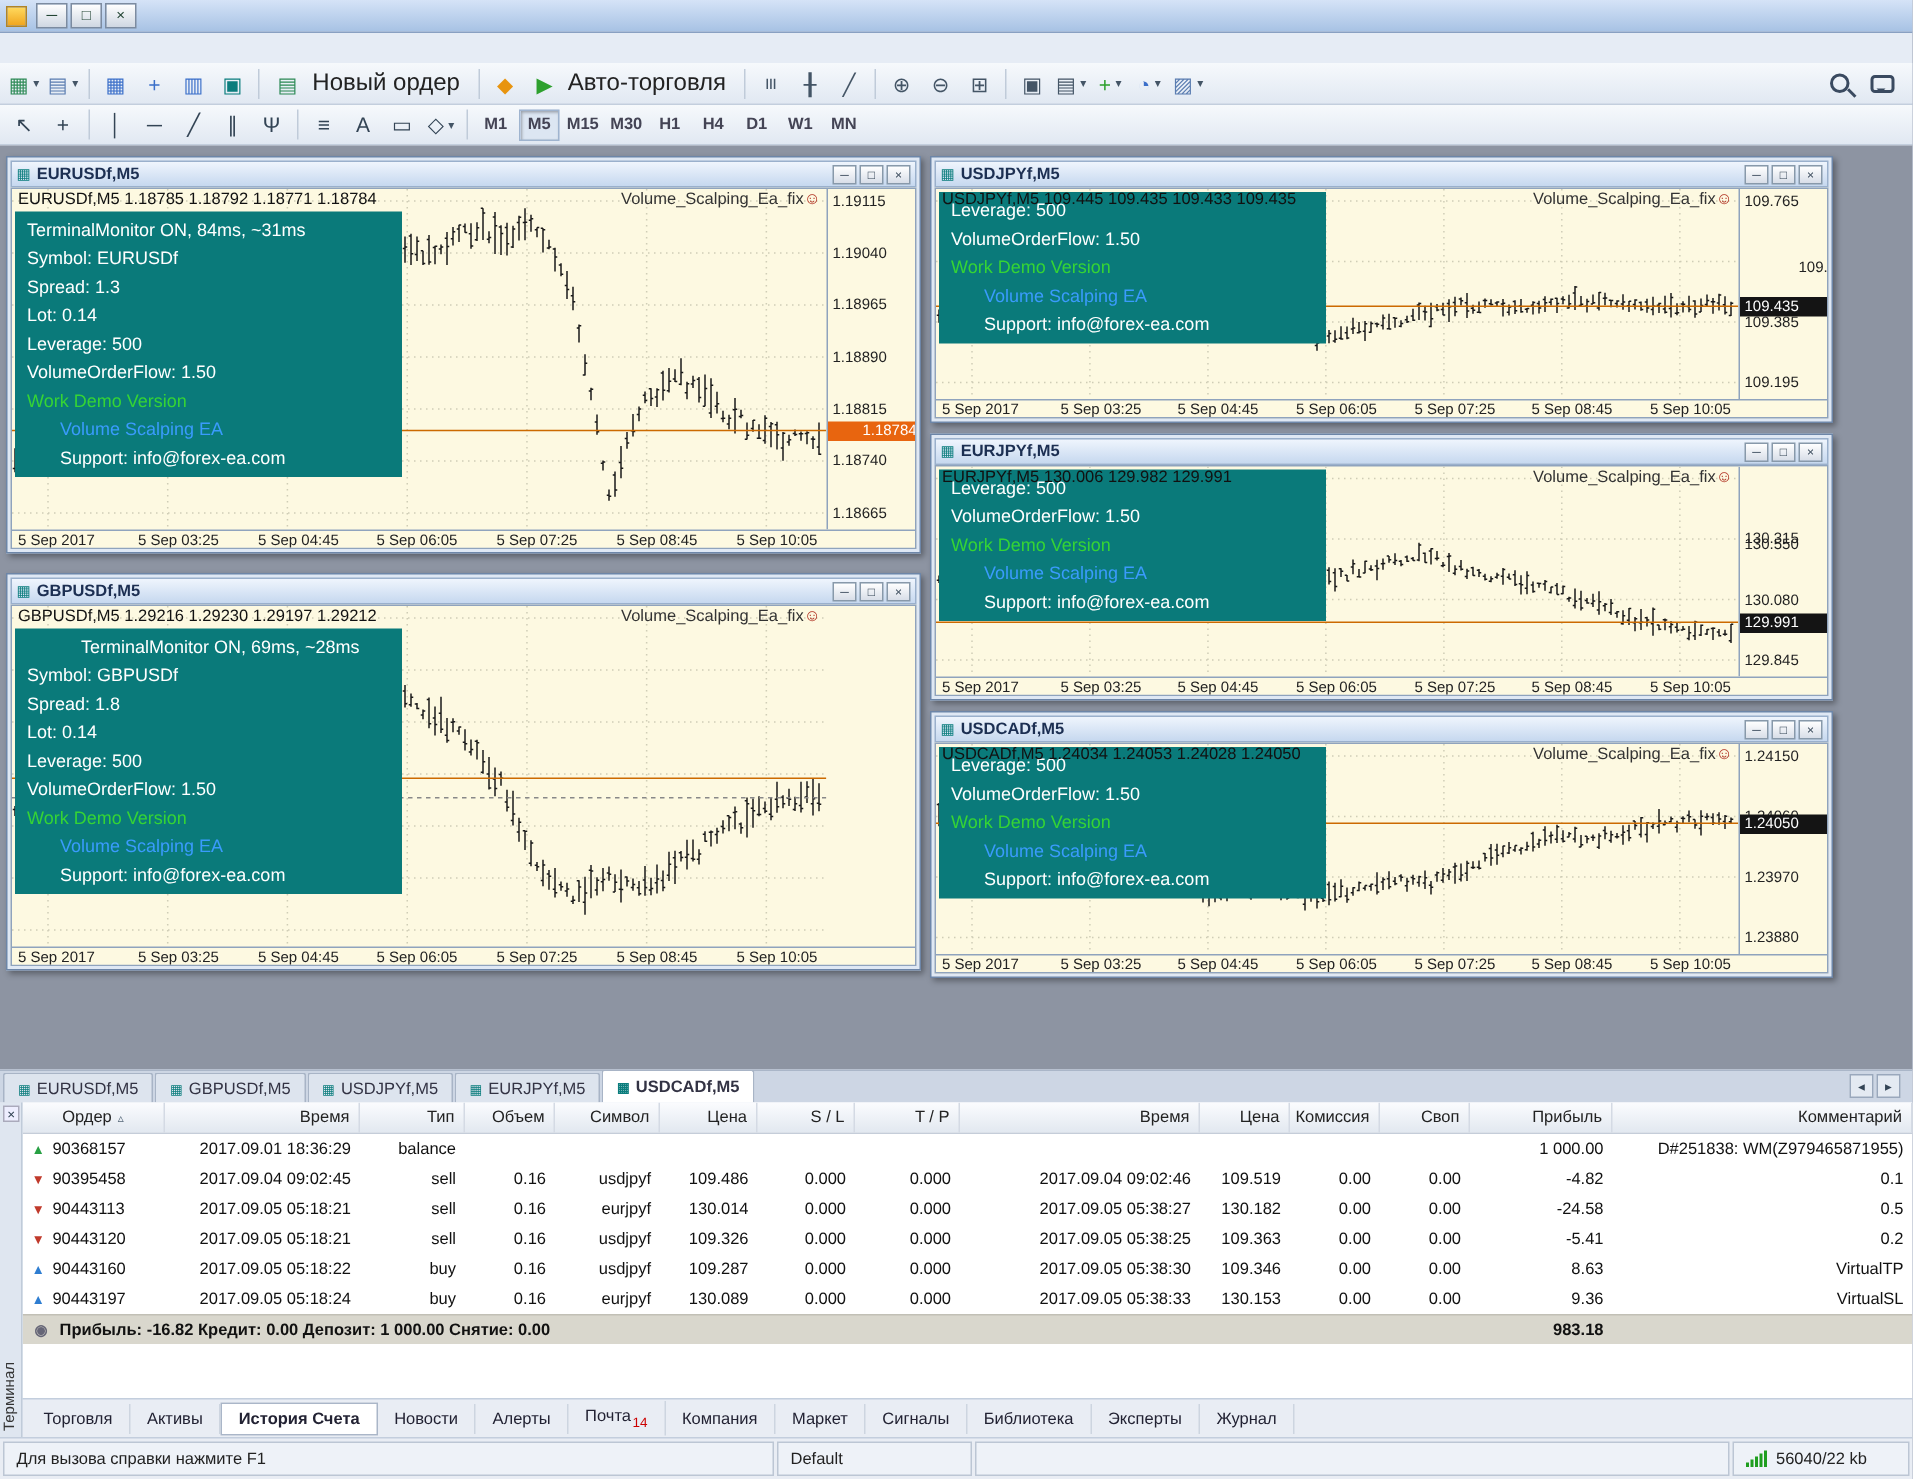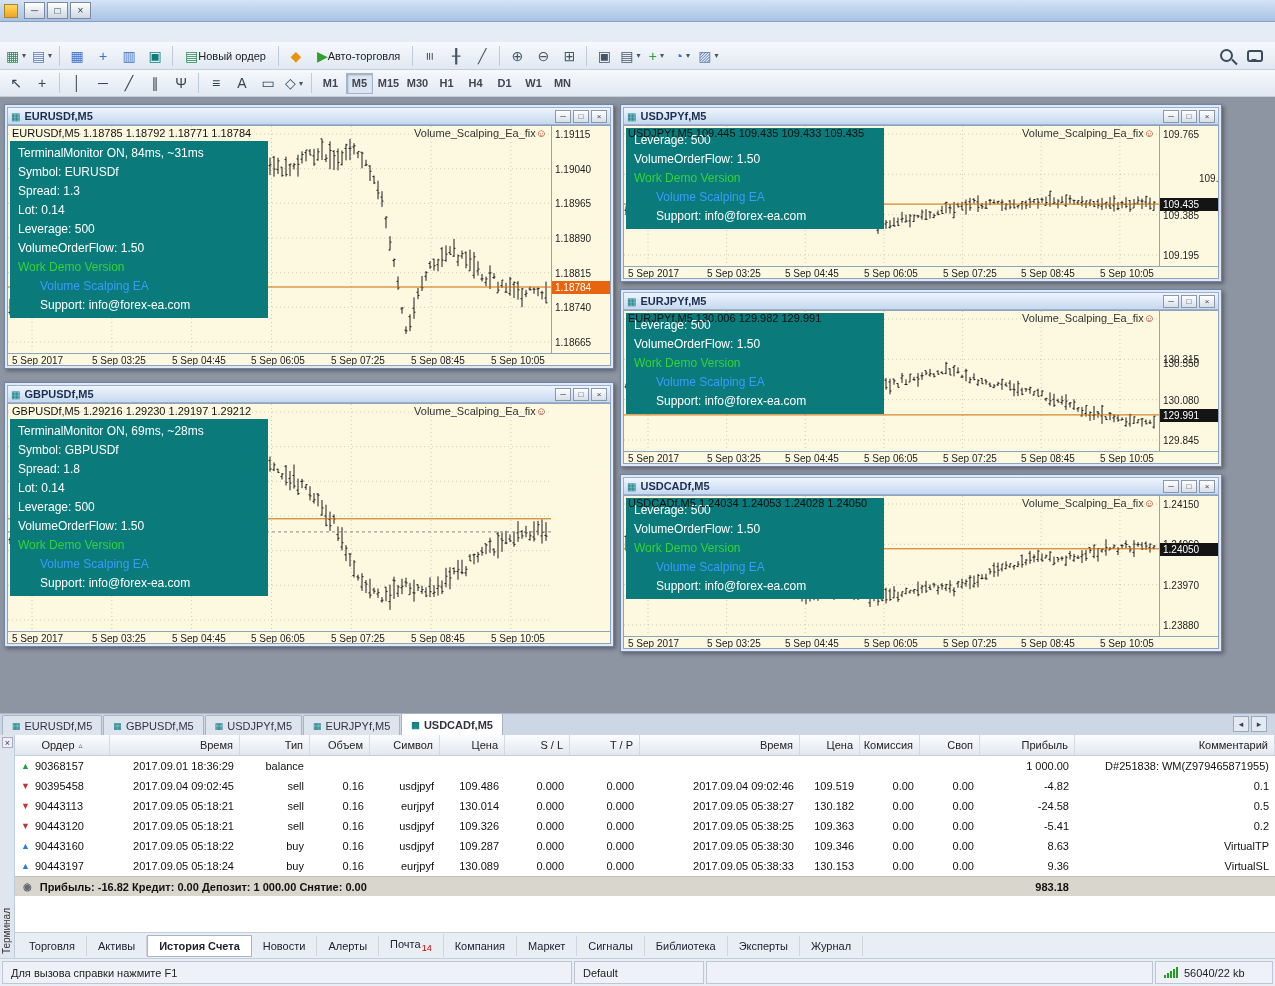--- a/index.html
+++ b/index.html
@@ -16,21 +16,21 @@
 
   
   .menubar{position:absolute;left:0;top:22px;width:100%;height:20px;background:#e9eef6;border-bottom:1px solid #c3cedd;display:flex;align-items:center;padding-left:2px;}
   .menu-item{padding:2px 10px;color:#222;}
   .tb{position:absolute;left:0;width:100%;display:flex;align-items:center;background:linear-gradient(#f6f9fc,#e1e8f2);border-bottom:1px solid #c3cedd;padding-left:3px;}
   #toolbar1{top:42px;height:28px;}
   #toolbar2{top:70px;height:27px;}
   .tbtn{min-width:24px;height:23px;display:flex;align-items:center;justify-content:center;margin:0 1px;border:1px solid transparent;border-radius:2px;}
   .tglyph{font-size:14px;line-height:1;}
   .tglyph.rot{transform:rotate(90deg);display:inline-block;}
-  .tlabel{margin-left:0;font-size:11px;color:#222;}
+  .tlabel{margin-left:10px;font-size:16px;color:#222;}
   .tbtn.labeled{padding:0 6px;}
   .dd{font-size:8px;color:#456;margin-left:3px;}
   .tsep{width:1px;height:20px;background:#c0cbd9;margin:0 4px;}
   .tfbtn{min-width:27px;height:21px;display:flex;align-items:center;justify-content:center;font-weight:bold;color:#445;margin:0 1px;border:1px solid transparent;}
   .tfbtn.active{background:#dce6f2;border:1px solid #9fb4cf;box-shadow:inset 1px 1px 2px rgba(0,0,0,.3);}
   .tb-spacer{flex:1;}
   .icon-mag{width:13px;height:13px;border:2px solid #3a4a60;border-radius:50%;position:relative;margin-right:14px;}
   .icon-mag:after{content:"";position:absolute;width:7px;height:2px;background:#3a4a60;right:-7px;bottom:-3px;transform:rotate(45deg);}
   .icon-chat{width:16px;height:12px;border:2px solid #3a4a60;border-radius:3px;position:relative;margin-right:12px;}
   .icon-chat:after{content:"";position:absolute;left:2px;bottom:-5px;border:3px solid transparent;border-top-color:#3a4a60;}
@@ -85,21 +85,21 @@
 
   
   .ttabs{position:absolute;left:0;top:932px;width:100%;height:26px;background:#e9edf4;border-top:1px solid #c3cedd;display:flex;align-items:center;padding-left:18px;}
   .ttab{padding:4px 11px;color:#223;border-right:1px solid #cdd5e0;position:relative;}
   .ttab.active{background:#fff;border:1px solid #aab6c8;font-weight:bold;}
   .mailbadge{color:#c00;font-size:9px;vertical-align:sub;margin-left:1px;}
 
   
   .statusbar{position:absolute;left:0;top:958px;width:100%;height:28px;background:#e9edf4;border-top:1px solid #c3cedd;display:flex;align-items:stretch;padding:2px;gap:2px;}
   .scell{border:1px solid #bcc6d4;display:flex;align-items:center;padding:0 8px;color:#222;background:#eef2f8;white-space:nowrap;}
-  .scell.help{width:570px;}
+  .scell.help{width:514px;}
   .scell.profile{width:130px;}
   .scell.spacer{flex:1;}
   .scell.traffic{width:118px;}
   .bars{display:flex;align-items:flex-end;gap:1px;margin-right:6px;}
   .bars i{display:block;width:2px;background:#1f9e1f;}
 </style>
 </head>
 <body>
 
 <div class="app">
@@ -259,21 +259,21 @@
               <div class="ovl-line" style="color: rgb(255, 255, 255);">TerminalMonitor ON, 84ms, ~31ms</div>
               <div class="ovl-line" style="color: rgb(255, 255, 255);">Symbol: EURUSDf</div>
               <div class="ovl-line" style="color: rgb(255, 255, 255);">Spread: 1.3</div>
               <div class="ovl-line" style="color: rgb(255, 255, 255);">Lot: 0.14</div>
               <div class="ovl-line" style="color: rgb(255, 255, 255);">Leverage: 500</div>
               <div class="ovl-line" style="color: rgb(255, 255, 255);">VolumeOrderFlow: 1.50</div>
               <div class="ovl-line" style="color: rgb(53, 212, 53);">Work Demo Version</div>
               <div class="ovl-line ind" style="color: rgb(58, 155, 252);">Volume Scalping EA</div>
               <div class="ovl-line ind" style="color: rgb(255, 255, 255);">Support: info@forex-ea.com</div>
             </div><div class="ohlc">EURUSDf,M5  1.18785 1.18792 1.18771 1.18784</div><div class="eabadge"><span>Volume_Scalping_Ea_fix</span><span class="smiley">☺</span></div></div>
-          <div class="paxis" style="left: 543px; width: 80px; height: 227px;">
+          <div class="paxis" style="left: 543px; width: 80px; height: 227px; text-align: center;">
             <span class="plab" style="top: 3px;">1.19115</span>
             <span class="plab" style="top: 38px;">1.19040</span>
             <span class="plab" style="top: 72px;">1.18965</span>
             <span class="plab" style="top: 107px;">1.18890</span>
             <span class="plab" style="top: 142px;">1.18815</span>
             <span class="plab" style="top: 176px;">1.18740</span>
             <span class="plab" style="top: 211px;">1.18665</span>
             <span class="pbadge orange" style="top: 155px;">1.18784</span>
           </div>
           <div class="taxis" style="top: 227px; width: 604px;">
@@ -295,21 +295,21 @@
           <span class="cbtn">□</span>
           <span class="cbtn">×</span>
         </div>
         <div class="cbody" style="width: 604px; height: 241px;">
           <div class="plot" style="width: 543px; height: 226px;"><svg width="543" height="226">
               <path d="M0 8.0H543M0 42.7H543M0 77.3H543M0 112.0H543M0 146.7H543M0 181.3H543M0 216.0H543M24.0 0V226M103.8 0V226M183.6 0V226M263.5 0V226M343.3 0V226M423.1 0V226M502.9 0V226" stroke="rgba(150,150,130,0.45)" stroke-dasharray="1,3" fill="none"></path>
               <path d="M2 133.3V140.0M0.5 135.7H2M2 139.3H3.5M6 122.6V137.2M4.5 124.1H6M6 124.5H7.5M10 124.5V136.2M8.5 127.1H10M10 131.1H11.5M14 121.6V137.1M12.5 131.9H14M14 128.1H15.5M18 119.6V126.6M16.5 120.8H18M18 121.4H19.5M22 125.8V130.7M20.5 127.2H22M22 127.2H23.5M26 115.8V123.9M24.5 115.8H26M26 119.3H27.5M30 107.4V122.7M28.5 109.2H30M30 115.5H31.5M34 111.4V126.7M32.5 121.6H34M34 118.4H35.5M38 117.5V126.5M36.5 121.4H38M38 124.0H39.5M42 105.4V121.1M40.5 110.9H42M42 117.2H43.5M46 108.0V115.1M44.5 111.4H46M46 114.2H47.5M50 109.4V115.7M48.5 112.9H50M50 111.7H51.5M54 105.6V116.1M52.5 107.5H54M54 110.8H55.5M58 95.2V115.7M56.5 113.5H58M58 101.5H59.5M62 100.5V111.6M60.5 110.6H62M62 105.2H63.5M66 101.1V115.9M64.5 102.4H66M66 109.1H67.5M70 90.7V104.0M68.5 98.2H70M70 101.1H71.5M74 93.5V101.3M72.5 97.1H74M74 95.6H75.5M78 87.7V104.0M76.5 99.7H78M78 98.2H79.5M82 89.7V101.6M80.5 93.6H82M82 95.6H83.5M86 80.9V101.7M84.5 95.6H86M86 90.4H87.5M90 84.0V93.9M88.5 91.5H90M90 91.0H91.5M94 77.2V96.0M92.5 90.6H94M94 92.5H95.5M98 80.5V91.5M96.5 87.4H98M98 81.0H99.5M102 82.1V89.5M100.5 84.6H102M102 89.4H103.5M106 76.4V81.3M104.5 77.0H106M106 77.3H107.5M110 70.2V84.3M108.5 76.6H110M110 73.1H111.5M114 69.2V75.4M112.5 72.6H114M114 73.1H115.5M118 59.2V67.5M116.5 62.5H118M118 63.5H119.5M122 61.2V68.2M120.5 62.9H122M122 62.4H123.5M126 57.9V77.2M124.5 59.5H126M126 75.0H127.5M130 51.0V62.2M128.5 62.1H130M130 51.7H131.5M134 51.3V59.9M132.5 53.7H134M134 57.8H135.5M138 46.3V71.3M136.5 52.9H138M138 63.4H139.5M142 36.9V65.0M140.5 55.1H142M142 57.8H143.5M146 49.5V65.0M144.5 58.9H146M146 60.8H147.5M150 45.7V67.3M148.5 47.2H150M150 57.6H151.5M154 56.5V70.6M152.5 67.7H154M154 59.4H155.5M158 53.6V64.4M156.5 53.6H158M158 58.4H159.5M162 59.6V69.3M160.5 59.7H162M162 67.7H163.5M166 55.4V73.8M164.5 56.4H166M166 61.7H167.5M170 60.5V74.4M168.5 67.5H170M170 61.4H171.5M174 62.7V72.3M172.5 68.0H174M174 69.0H175.5M178 71.3V78.7M176.5 77.0H178M178 78.3H179.5M182 65.0V78.2M180.5 72.1H182M182 66.6H183.5M186 70.8V82.5M184.5 75.2H186M186 73.5H187.5M190 73.1V80.4M188.5 75.8H190M190 78.1H191.5M194 70.2V76.8M192.5 76.4H194M194 76.4H195.5M198 54.6V75.8M196.5 61.0H198M198 57.6H199.5M202 68.4V76.9M200.5 75.2H202M202 71.0H203.5M206 58.0V81.3M204.5 65.8H206M206 79.1H207.5M210 59.1V72.8M208.5 68.0H210M210 62.7H211.5M214 60.3V67.9M212.5 64.7H214M214 62.3H215.5M218 42.1V70.4M216.5 46.9H218M218 65.0H219.5M222 58.0V65.8M220.5 62.5H222M222 63.7H223.5M226 50.2V60.6M224.5 59.1H226M226 55.6H227.5M230 43.4V62.0M228.5 47.0H230M230 52.6H231.5M234 47.3V56.9M232.5 50.7H234M234 54.6H235.5M238 46.6V63.7M236.5 49.9H238M238 54.1H239.5M242 45.1V61.2M240.5 46.5H242M242 56.2H243.5M246 49.8V59.4M244.5 50.9H246M246 57.3H247.5M250 50.2V61.7M248.5 56.5H250M250 61.6H251.5M254 57.8V68.0M252.5 59.1H254M254 66.9H255.5M258 49.4V79.5M256.5 79.1H258M258 53.2H259.5M262 52.6V67.7M260.5 56.6H262M262 65.1H263.5M266 58.4V67.1M264.5 65.8H266M266 60.9H267.5M270 64.7V68.9M268.5 65.3H270M270 68.4H271.5M274 69.0V75.5M272.5 72.6H274M274 70.0H275.5M278 61.0V81.5M276.5 62.3H278M278 78.5H279.5M282 67.0V86.3M280.5 74.6H282M282 79.0H283.5M286 60.5V84.6M284.5 71.5H286M286 82.1H287.5M290 74.6V91.1M288.5 86.2H290M290 89.6H291.5M294 74.8V84.1M292.5 77.5H294M294 77.1H295.5M298 80.3V85.9M296.5 83.3H298M298 80.6H299.5M302 82.2V96.4M300.5 90.8H302M302 91.9H303.5M306 89.0V99.6M304.5 97.3H306M306 95.7H307.5M310 89.1V102.4M308.5 90.1H310M310 91.2H311.5M314 96.0V111.8M312.5 110.9H314M314 103.9H315.5M318 100.7V122.3M316.5 112.0H318M318 121.3H319.5M322 107.6V126.8M320.5 115.4H322M322 121.7H323.5M326 110.4V119.8M324.5 112.4H326M326 114.9H327.5M330 122.5V137.0M328.5 130.6H330M330 134.2H331.5M334 123.2V146.4M332.5 143.0H334M334 138.7H335.5M338 141.2V157.1M336.5 150.7H338M338 144.2H339.5M342 149.6V162.6M340.5 149.9H342M342 150.1H343.5M346 156.1V173.5M344.5 171.5H346M346 158.0H347.5M350 170.6V176.6M348.5 172.8H350M350 173.8H351.5M354 169.2V186.9M352.5 183.0H354M354 172.6H355.5M358 176.0V189.1M356.5 178.6H358M358 180.1H359.5M362 174.7V194.4M360.5 188.9H362M362 191.2H363.5M366 183.7V189.9M364.5 185.8H366M366 187.2H367.5M370 184.5V193.9M368.5 190.0H370M370 188.6H371.5M374 193.1V198.6M372.5 196.9H374M374 196.2H375.5M378 182.9V197.3M376.5 183.2H378M378 187.4H379.5M382 180.5V205.9M380.5 197.5H382M382 191.3H383.5M386 172.7V194.9M384.5 176.1H386M386 176.7H387.5M390 180.9V193.0M388.5 189.3H390M390 182.9H391.5M394 174.7V190.2M392.5 183.8H394M394 182.3H395.5M398 173.7V183.2M396.5 178.0H398M398 178.9H399.5M402 178.9V190.7M400.5 190.6H402M402 184.2H403.5M406 175.6V197.7M404.5 188.8H406M406 189.0H407.5M410 180.4V187.0M408.5 180.7H410M410 183.3H411.5M414 181.7V189.9M412.5 187.6H414M414 185.6H415.5M418 183.3V193.2M416.5 187.8H418M418 191.8H419.5M422 173.4V193.1M420.5 182.6H422M422 187.6H423.5M426 181.1V192.9M424.5 189.4H426M426 188.3H427.5M430 172.4V191.7M428.5 184.5H430M430 182.0H431.5M434 176.4V190.1M432.5 183.0H434M434 187.6H435.5M438 163.8V183.4M436.5 179.5H438M438 172.2H439.5M442 163.1V185.3M440.5 167.8H442M442 174.0H443.5M446 163.4V170.4M444.5 164.5H446M446 167.6H447.5M450 155.9V175.7M448.5 167.5H450M450 165.6H451.5M454 155.7V170.4M452.5 168.3H454M454 168.8H455.5M458 162.1V172.3M456.5 168.9H458M458 165.3H459.5M462 150.1V157.1M460.5 152.2H462M462 156.9H463.5M466 149.6V160.3M464.5 150.9H466M466 150.6H467.5M470 147.9V158.5M468.5 152.4H470M470 150.4H471.5M474 142.9V151.7M472.5 147.0H474M474 148.4H475.5M478 139.7V150.2M476.5 139.8H478M478 141.0H479.5M482 133.7V148.9M480.5 137.7H482M482 137.1H483.5M486 144.4V151.8M484.5 145.3H486M486 147.9H487.5M490 127.7V154.4M488.5 129.8H490M490 131.8H491.5M494 128.4V147.9M492.5 134.9H494M494 136.5H495.5M498 126.9V140.2M496.5 139.0H498M498 139.0H499.5M502 130.4V138.1M500.5 135.0H502M502 136.9H503.5M506 127.8V142.8M504.5 138.9H506M506 140.4H507.5M510 117.1V137.9M508.5 128.9H510M510 133.8H511.5M514 126.1V134.8M512.5 127.5H514M514 131.9H515.5M518 121.8V133.3M516.5 128.1H518M518 128.9H519.5M522 127.1V136.6M520.5 135.6H522M522 131.8H523.5M526 117.2V137.6M524.5 133.0H526M526 135.0H527.5M530 116.8V131.3M528.5 127.3H530M530 120.7H531.5M534 115.4V139.6M532.5 131.9H534M534 128.5H535.5M538 118.2V136.8M536.5 131.5H538M538 132.2H539.5" stroke="#1a1a1a" fill="none"></path>
               <line x1="0" x2="543" y1="114.8" y2="114.8" stroke="#cc6a00"></line>
               <line x1="0" x2="543" y1="127.9" y2="127.9" stroke="#888" stroke-dasharray="3,3"></line>
             </svg><div class="overlay" style="left: 2px; top: 15px; width: 258px;">
-              <div class="ovl-line" style="color: rgb(255, 255, 255);">TerminalMonitor ON, 69ms, ~28ms</div>
+              <div class="ovl-line" style="color: rgb(255, 255, 255); margin-left: 36px;">TerminalMonitor ON, 69ms, ~28ms</div>
               <div class="ovl-line" style="color: rgb(255, 255, 255);">Symbol: GBPUSDf</div>
               <div class="ovl-line" style="color: #ffffff;">Spread: 1.8</div>
               <div class="ovl-line" style="color: rgb(255, 255, 255);">Lot: 0.14</div>
               <div class="ovl-line" style="color: rgb(255, 255, 255);">Leverage: 500</div>
               <div class="ovl-line" style="color: rgb(255, 255, 255);">VolumeOrderFlow: 1.50</div>
               <div class="ovl-line" style="color: rgb(53, 212, 53);">Work Demo Version</div>
               <div class="ovl-line ind" style="color: rgb(58, 155, 252);">Volume Scalping EA</div>
               <div class="ovl-line ind" style="color: rgb(255, 255, 255);">Support: info@forex-ea.com</div>
             </div><div class="ohlc">GBPUSDf,M5  1.29216 1.29230 1.29197 1.29212</div><div class="eabadge"><span>Volume_Scalping_Ea_fix</span><span class="smiley">☺</span></div></div>
           <div class="taxis" style="top: 227px; width: 604px;">

